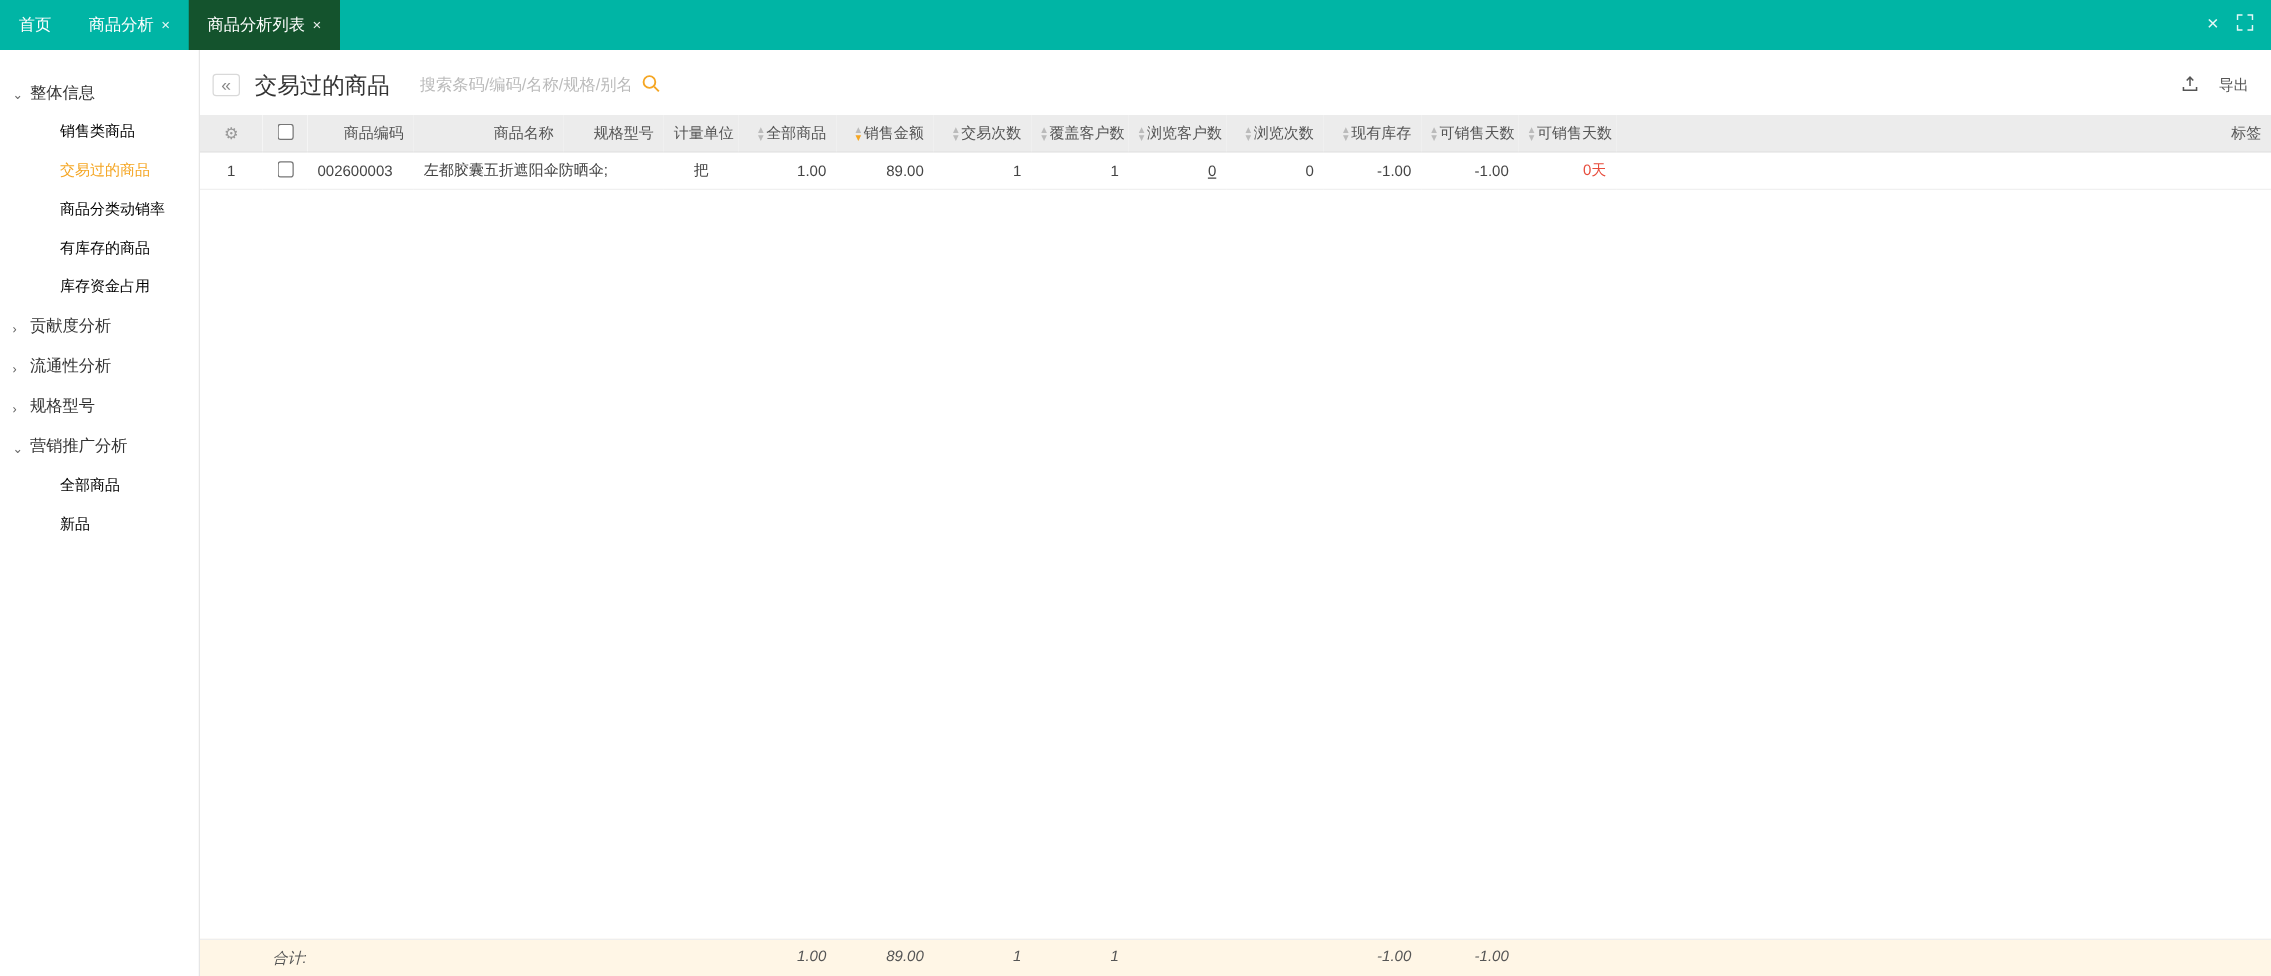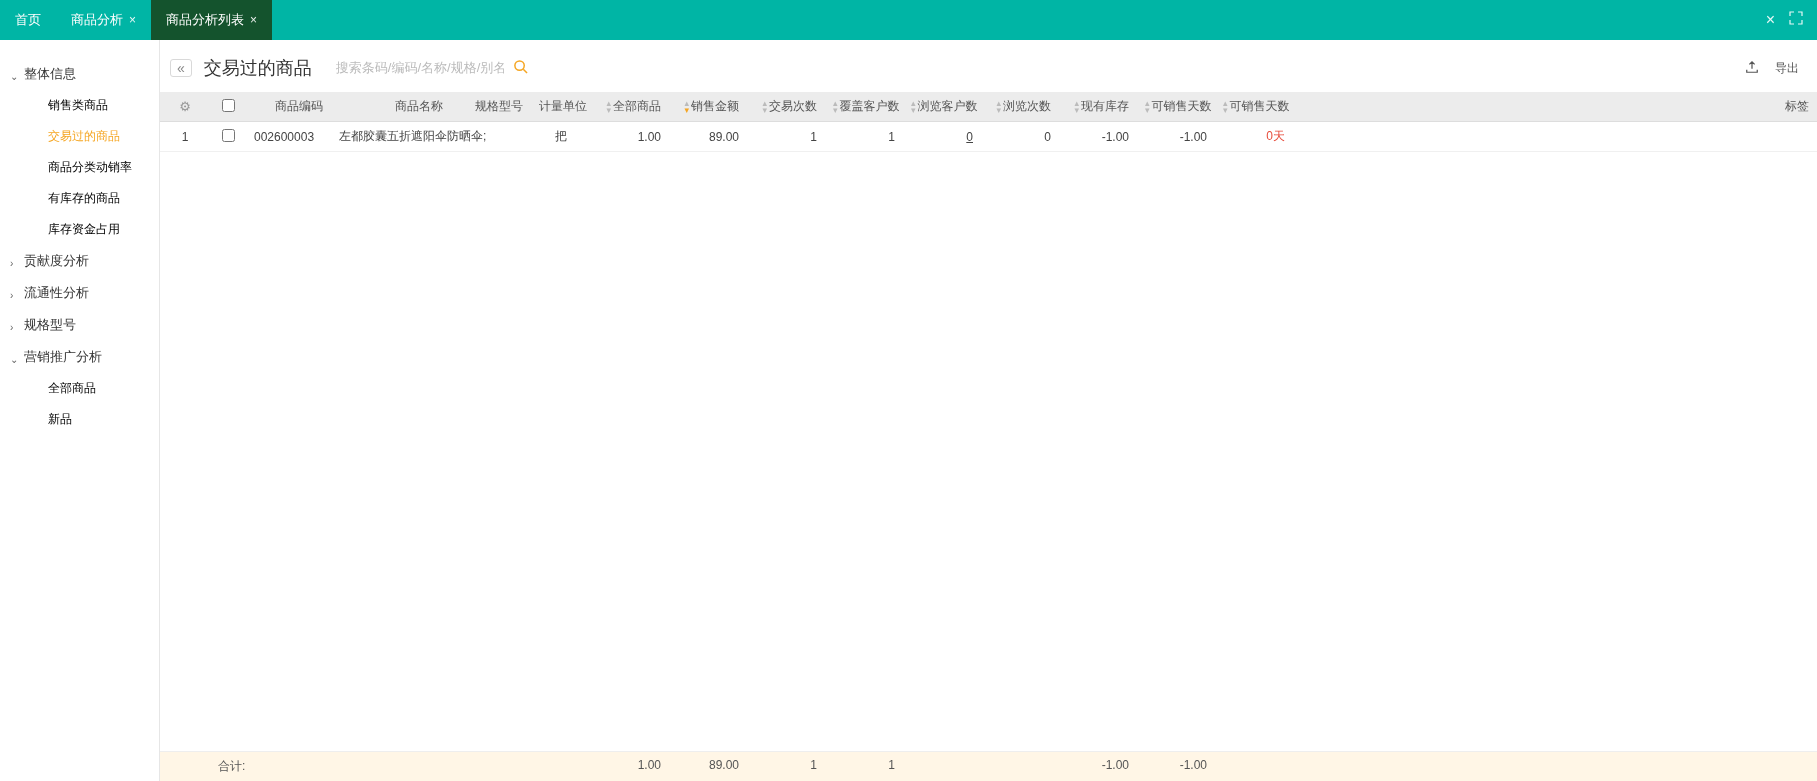--- a/index.html
+++ b/index.html
@@ -34,21 +34,21 @@
   thead th .sort-ic { color: #bbb; font-size: 9px; margin-right: 2px; display: inline-block; line-height: 7px; vertical-align: middle; }
   thead th .sort-ic.active-desc .down { color: #f5a623; }
   thead th .sort-ic .up, thead th .sort-ic .down { display: block; }
   tbody td { padding: 6px 8px; border-bottom: 1px solid #f0f0f0; font-size: 12px; color: #444; white-space: nowrap; }
   tbody td.num { text-align: right; }
   tbody td.center { text-align: center; }
   .underlined { text-decoration: underline; cursor: pointer; }
   .warn { color: #e74c3c; }
   .gear { color: #999; cursor: pointer; font-size: 13px; }
   input[type=checkbox] { cursor: pointer; }
-  .footer-row { background: #fff6e6; display: flex; font-size: 12px; color: #555; border-top: 1px solid #eee; }
+  .footer-row { background: #fff6e6; display: flex; font-size: 12px; color: #555; border-top: 1px solid #eee; font-style: italic; }
   .footer-row .cell { padding: 6px 8px; white-space: nowrap; }
   .footer-row .cell.num { text-align: right; }
   .col-idx { width: 50px; text-align: center !important; }
   .col-chk { width: 36px; text-align: center !important; }
   .col-code { width: 85px; }
   .col-name { width: 120px; }
   .col-spec { width: 80px; }
   .col-unit { width: 60px; text-align: center; }
   .col-qty { width: 78px; }
   .col-amt { width: 78px; }

